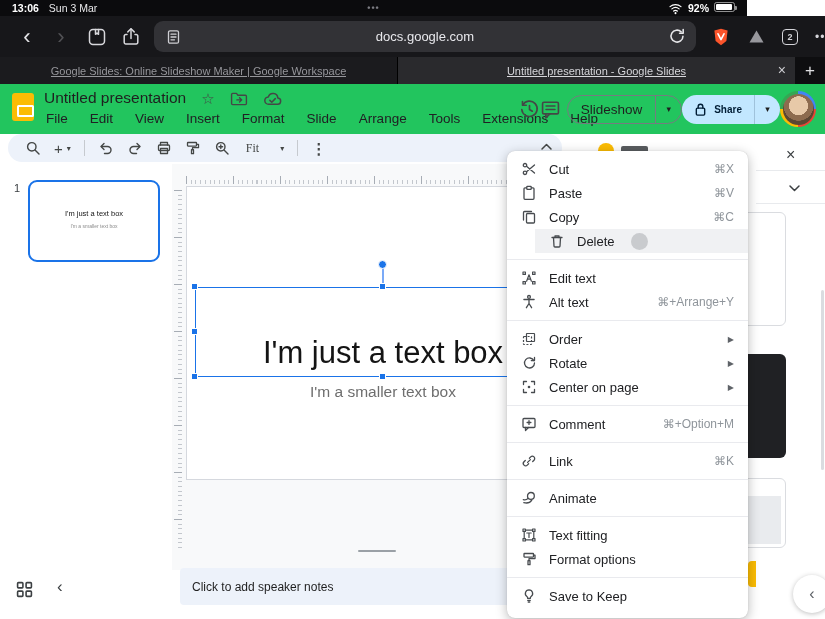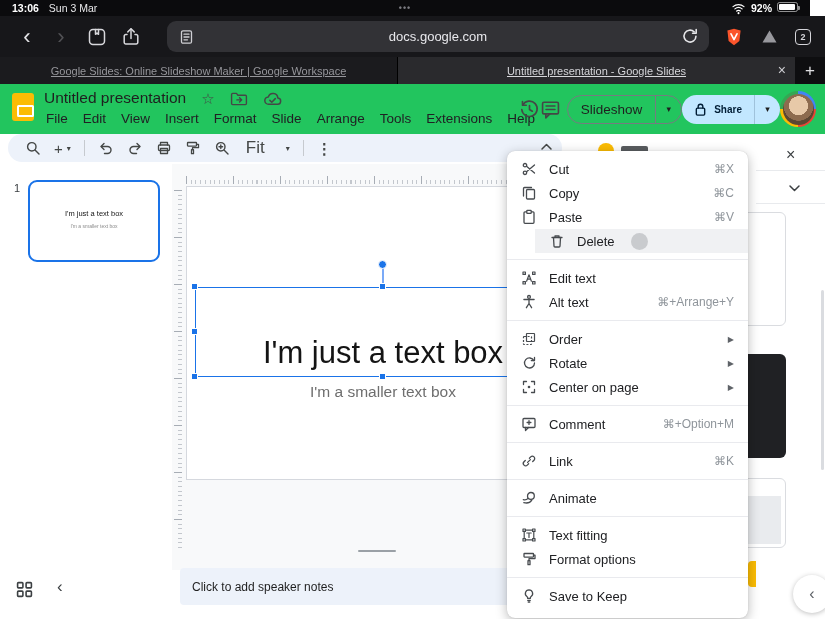--- a/index.html
+++ b/index.html
@@ -2,37 +2,37 @@
 <html><head>
 <meta charset="utf-8">
 <style>
   html,body{margin:0;padding:0;background:#222;}
   *{box-sizing:border-box;}
   .screen{position:relative;width:825px;height:619px;overflow:hidden;background:#fff;
     font-family:"Liberation Sans",sans-serif;-webkit-font-smoothing:antialiased;}
   svg{display:block;}
 
   
-  .statusbar{position:absolute;left:0;top:0;width:810px;height:16px;background:#0b0b0d;
+  .statusbar{position:absolute;left:0;top:0;width:747px;height:16px;background:#0b0b0d;
     display:flex;align-items:center;justify-content:space-between;padding:0 12px;color:#fff;font-size:10.5px;font-weight:bold;}
   .sb-left{display:flex;gap:10px;}
   .sb-date{font-weight:normal;color:#e8e8ea;}
   .sb-dots{position:absolute;left:0;right:0;text-align:center;color:#7c7c82;font-size:9px;letter-spacing:1px;}
   .sb-right{display:flex;align-items:flex-start;gap:5px;}
   .battery{position:relative;width:21px;height:10px;border:1px solid rgba(255,255,255,.55);border-radius:2.5px;padding:1px;}
   .battery i{display:block;height:100%;width:92%;background:#fff;border-radius:1px;}
   .battery::after{content:"";position:absolute;right:-3px;top:3px;width:2px;height:4px;background:rgba(255,255,255,.55);border-radius:0 1px 1px 0;}
 
   
   .browserbar{position:absolute;left:0;top:16px;width:825px;height:41px;background:#17171a;
     display:flex;align-items:center;padding:0 14px;color:#d8d8dc;}
   .bb-btn{flex:none;display:flex;align-items:center;justify-content:center;width:26px;height:30px;}
   .glyph-back{font-size:22px;color:#e4e4e7;line-height:1;}
   .glyph-fwd{font-size:22px;color:#515155;line-height:1;}
-  .urlbar{position:relative;flex:none;margin-left:23px;width:542px;height:31px;border-radius:9px;background:#323236;
+  .urlbar{position:relative;flex:none;margin-left:10px;width:542px;height:31px;border-radius:9px;background:#323236;
     display:flex;align-items:center;padding:0 12px;}
   .url-text{position:absolute;left:0;right:0;text-align:center;font-size:13px;color:#e8e8ec;}
   .url-refresh{position:absolute;right:10px;top:6px;}
   .bb-right{display:flex;align-items:center;gap:17px;margin-left:15px;}
   .tabs-count{width:16px;height:16px;border:1.6px solid #d5d5da;border-radius:4px;display:flex;align-items:center;justify-content:center;
     font-size:9px;color:#d5d5da;font-weight:bold;}
   .bb-more{font-size:12px;letter-spacing:1px;color:#d5d5da;}
 
   
   .tabbar{position:absolute;left:0;top:57px;width:825px;height:27px;background:#0e0e10;display:flex;}
@@ -44,21 +44,21 @@
   .tab-new{flex:1;display:flex;align-items:center;justify-content:center;color:#e0e0e3;font-size:17px;font-weight:300;}
 
   
   .appheader{position:absolute;left:0;top:84px;width:825px;height:50px;background:#22c55e;}
   .slides-logo{position:absolute;left:12px;top:9px;width:22px;height:28px;background:#fbbc04;border-radius:3px;}
   .slides-logo::after{content:"";position:absolute;left:4.5px;top:12px;width:13px;height:8px;border:2px solid #fff;border-radius:1.5px;}
   .title-row{position:absolute;left:44px;top:5px;display:flex;align-items:center;gap:15px;}
   .doc-title{font-size:15.5px;color:#1f1f1f;}
   .hdr-ic{color:#444746;display:flex;}
   .star-glyph{font-size:15px;color:#444746;line-height:1;}
-  .menu-row{position:absolute;left:46px;top:27px;display:flex;gap:15px;font-size:13.5px;color:#202124;}
+  .menu-row{position:absolute;left:46px;top:27px;display:flex;gap:22px;font-size:13.5px;color:#202124;}
   .menu-row span{cursor:default;}
   .header-right{position:absolute;right:9px;top:0;height:50px;display:flex;align-items:center;}
   .hist-gap{margin-right:6px;}
   .btn-slideshow{display:flex;align-items:center;height:29px;border:1px solid #767b80;border-radius:15px;overflow:hidden;color:#1f1f1f;}
   .btn-slideshow .lbl{padding:0 13px;font-size:13.5px;}
   .btn-slideshow .div{width:1px;height:29px;background:#767b80;}
   .btn-slideshow .caret,.btn-share .caret{width:25px;text-align:center;font-size:9px;color:#1f1f1f;}
   .btn-share{display:flex;align-items:center;height:29px;border-radius:15px;background:#c2e7ff;color:#001d35;}
   .btn-share .main{display:flex;align-items:center;gap:7px;padding:0 12px;font-size:10px;font-weight:bold;}
   .btn-share .div{width:1px;height:29px;background:rgba(0,29,53,.18);}
@@ -68,21 +68,21 @@
     background:radial-gradient(circle at 50% 38%,#e7c9a8 0 38%,#8d6b4e 39% 60%,#5a4632 61% 100%);}
 
   
   .toolbarrow{position:absolute;left:0;top:134px;width:825px;height:30px;background:#fff;}
   .toolbar-pill{position:absolute;left:8px;top:0;width:554px;height:28px;background:#edf2fa;border-radius:14px;
     display:flex;align-items:center;padding:0 17px;gap:13px;color:#444746;}
   .tp-glyph{font-size:15px;line-height:1;color:#444746;}
   .tp-caret{font-size:8px;color:#444746;}
   .grp{display:flex;align-items:center;gap:4px;}
   .vdiv{width:1px;height:16px;background:#c6cacf;}
-  .fit-lbl{font-size:17px;color:#444746;}
+  .fit-lbl{font-size:12px;color:#444746;font-family:Liberation Serif, serif;}
   .tb-collapse{position:absolute;left:540px;top:8px;color:#444746;}
 
   
   .filmstrip{position:absolute;left:0;top:164px;width:172px;height:406px;background:#fff;}
   .slide-num{position:absolute;left:14px;top:18px;font-size:11px;color:#3c4043;}
   .thumb{position:absolute;left:28px;top:16px;width:132px;height:82px;border:2px solid #1a73e8;border-radius:9px;background:#fff;}
   .thumb-main{position:absolute;left:0;right:0;top:27px;text-align:center;font-size:7.5px;color:#141414;}
   .thumb-small{position:absolute;left:0;right:0;top:41px;text-align:center;font-size:5px;color:#8b8b8b;}
 
   .canvas{position:absolute;left:172px;top:164px;width:653px;height:406px;background:#f8f9fa;}
@@ -432,37 +432,37 @@
           <circle cx="4" cy="4.2" r="1.7"></circle>
             <circle cx="4" cy="11.8" r="1.7"></circle>
             <path d="M5.5 5.3L13.5 12M5.5 10.7L13.5 4"></path>
         </svg>
       </span>
       <span>Cut</span>
       <span class="sc">⌘X</span>
     </div>
     <div class="mi">
       <span class="ico">
-        <svg width="16" height="16" viewBox="0 0 16 16" stroke="currentColor" fill="none" stroke-width="1.3" stroke-linecap="round" stroke-linejoin="round">
-          <rect x="5.5" y="4.5" width="8" height="9.5" rx="1"></rect>
-            <path d="M10.5 2.5h-7a1 1 0 0 0-1 1V11"></path>
-        </svg>
-      </span>
-      <span>Copy</span>
-      <span class="sc">⌘C</span>
-    </div>
-    <div class="mi">
-      <span class="ico">
         <svg width="16" height="16" viewBox="0 0 16 16" stroke="currentColor" fill="none" stroke-width="1.3" stroke-linejoin="round">
           <rect x="3" y="2.8" width="10" height="11.5" rx="1"></rect>
             <rect x="5.8" y="1.3" width="4.4" height="3" rx="0.6" fill="#fff"></rect>
         </svg>
       </span>
       <span>Paste</span>
       <span class="sc">⌘V</span>
+    </div>
+    <div class="mi">
+      <span class="ico">
+        <svg width="16" height="16" viewBox="0 0 16 16" stroke="currentColor" fill="none" stroke-width="1.3" stroke-linecap="round" stroke-linejoin="round">
+          <rect x="5.5" y="4.5" width="8" height="9.5" rx="1"></rect>
+            <path d="M10.5 2.5h-7a1 1 0 0 0-1 1V11"></path>
+        </svg>
+      </span>
+      <span>Copy</span>
+      <span class="sc">⌘C</span>
     </div>
     <div class="mi mi-hl">
       <span class="ico">
         <svg width="16" height="16" viewBox="0 0 16 16" stroke="currentColor" fill="none" stroke-width="1.3" stroke-linecap="round" stroke-linejoin="round">
           <path d="M3 4.5h10"></path>
             <path d="M6 4.5V3h4v1.5"></path>
             <path d="M4.5 4.5l.5 8.6a1 1 0 0 0 1 .9h4a1 1 0 0 0 1-.9l.5-8.6"></path>
         </svg>
       </span>
       <span>Delete</span>

